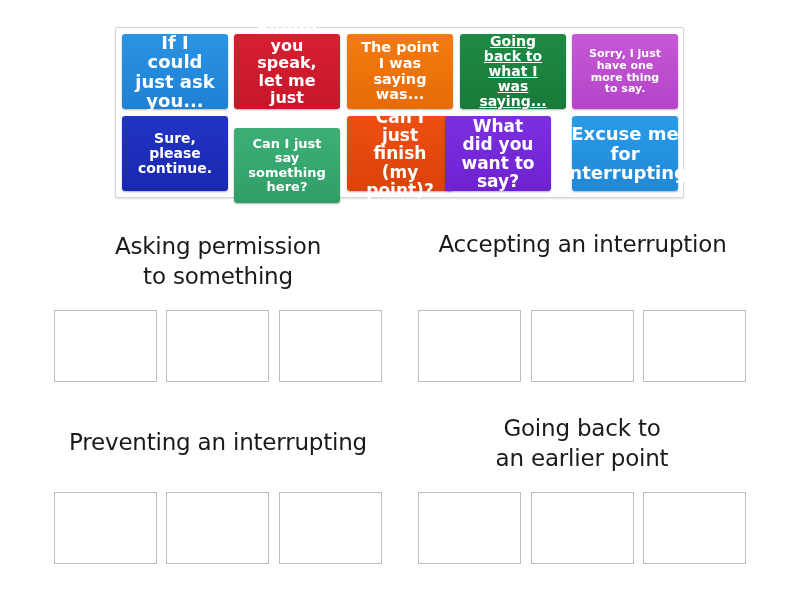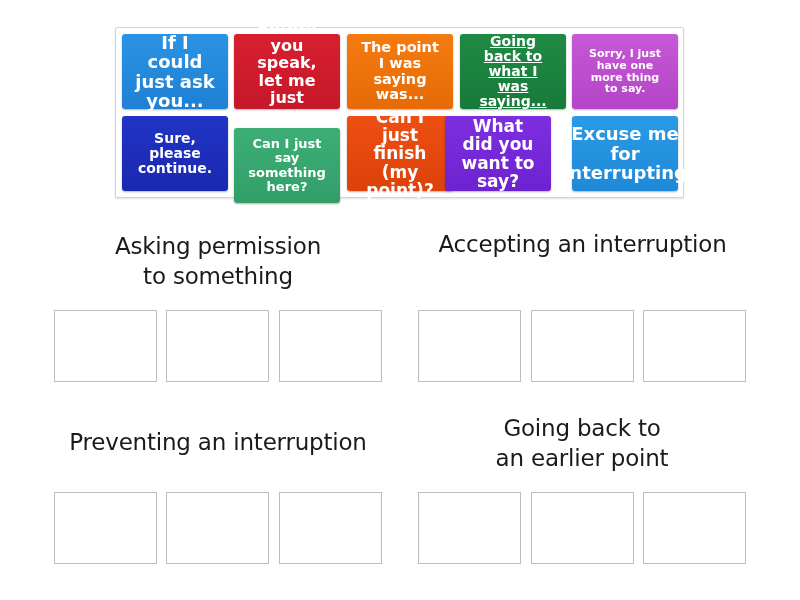--- a/index.html
+++ b/index.html
@@ -77,21 +77,21 @@
 <div class="slot" style="left:279px;top:310px;"></div>
 
 <div class="zone-title" style="left:405px;top:229px;width:355px;">
   <div>Accepting an interruption</div>
 </div>
 <div class="slot" style="left:418px;top:310px;"></div>
 <div class="slot" style="left:531px;top:310px;"></div>
 <div class="slot" style="left:643px;top:310px;"></div>
 
 <div class="zone-title" style="left:40px;top:427px;width:356px;">
-  <div>Preventing an interruption</div>
+  <div>Preventing an interrupting</div>
 </div>
 <div class="slot" style="left:54px;top:492px;"></div>
 <div class="slot" style="left:166px;top:492px;"></div>
 <div class="slot" style="left:279px;top:492px;"></div>
 
 <div class="zone-title" style="left:418px;top:413px;width:328px;">
   <div>Going back to</div>
   <div>an earlier point</div>
 </div>
 <div class="slot" style="left:418px;top:492px;"></div>

